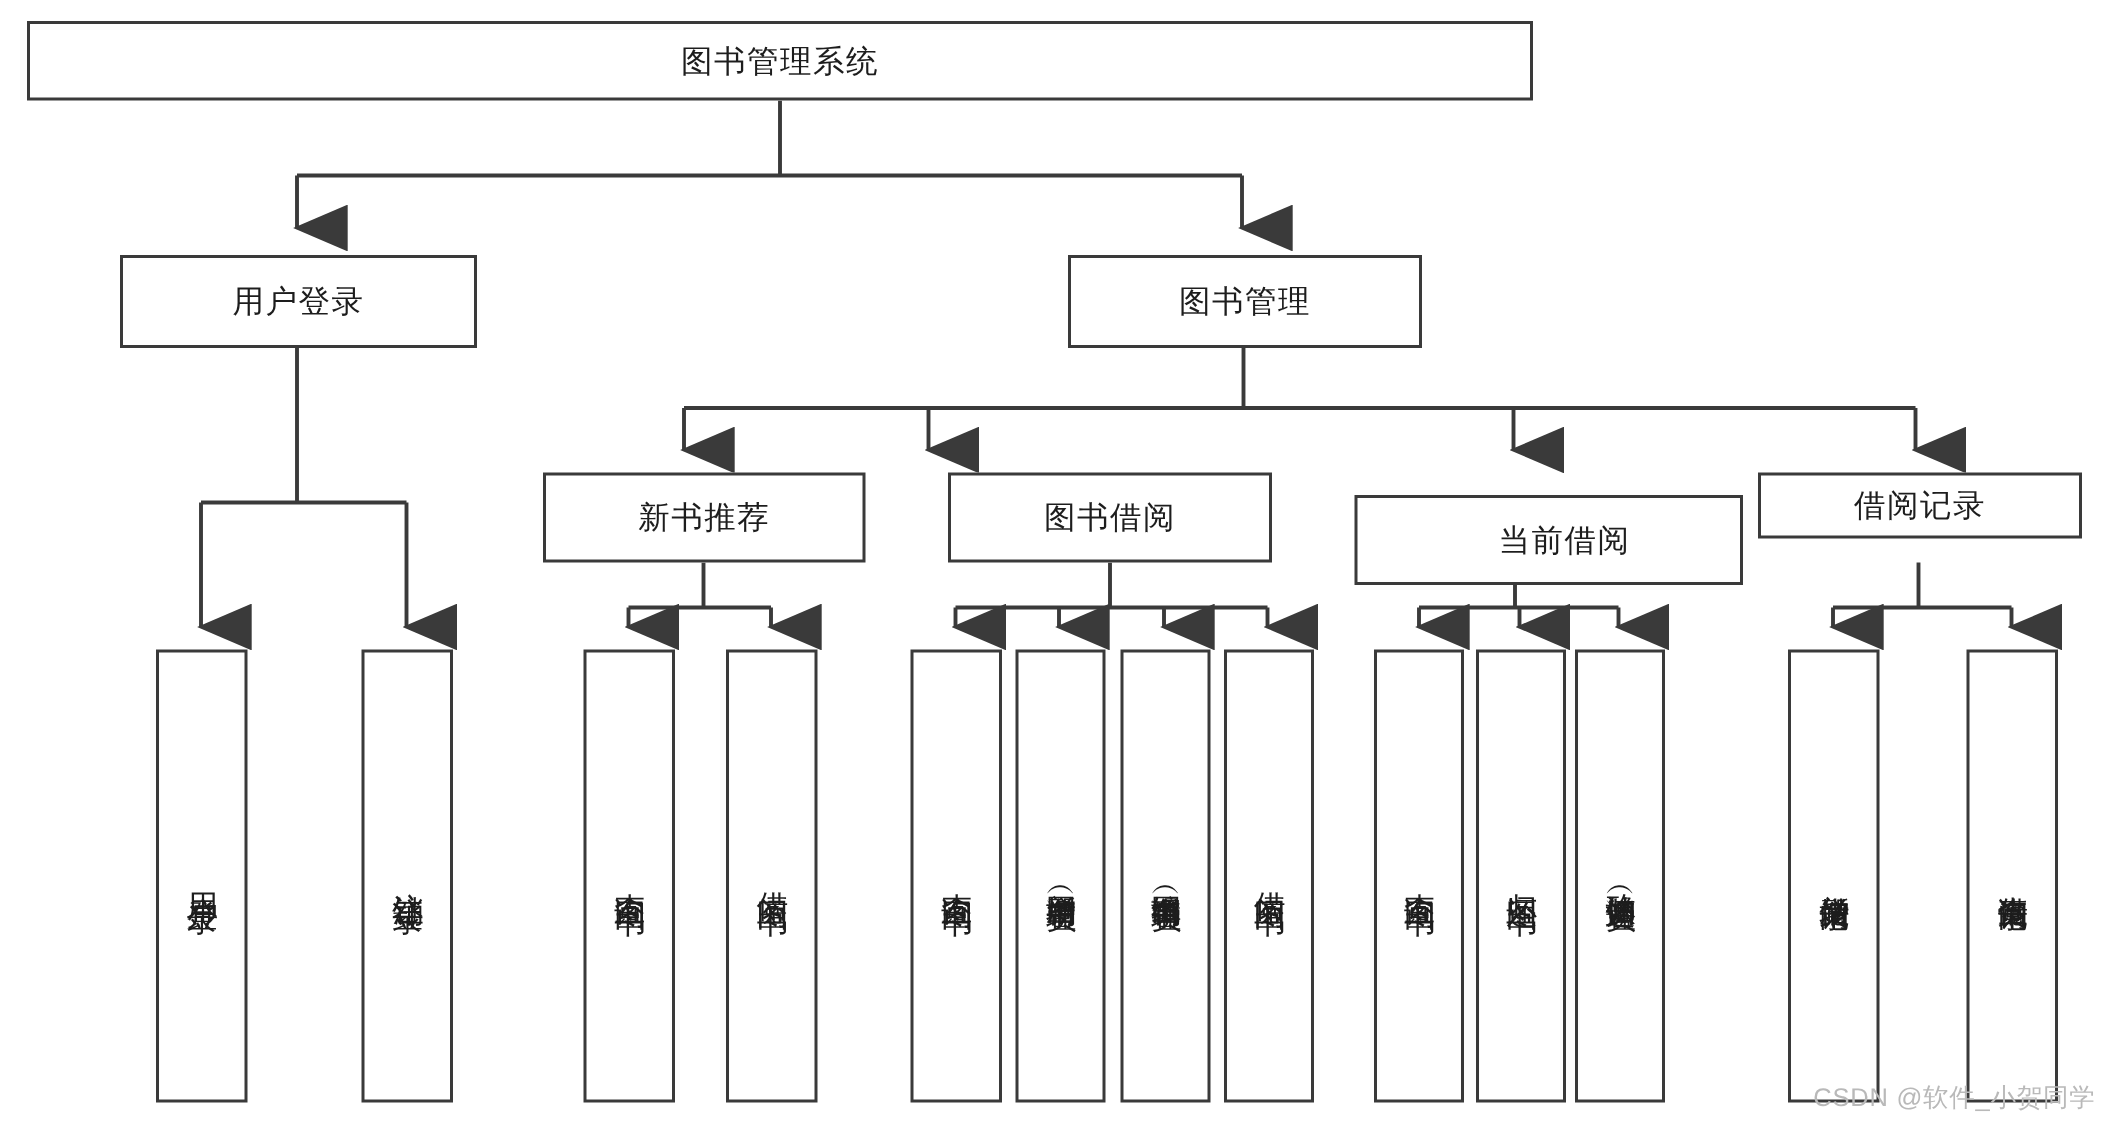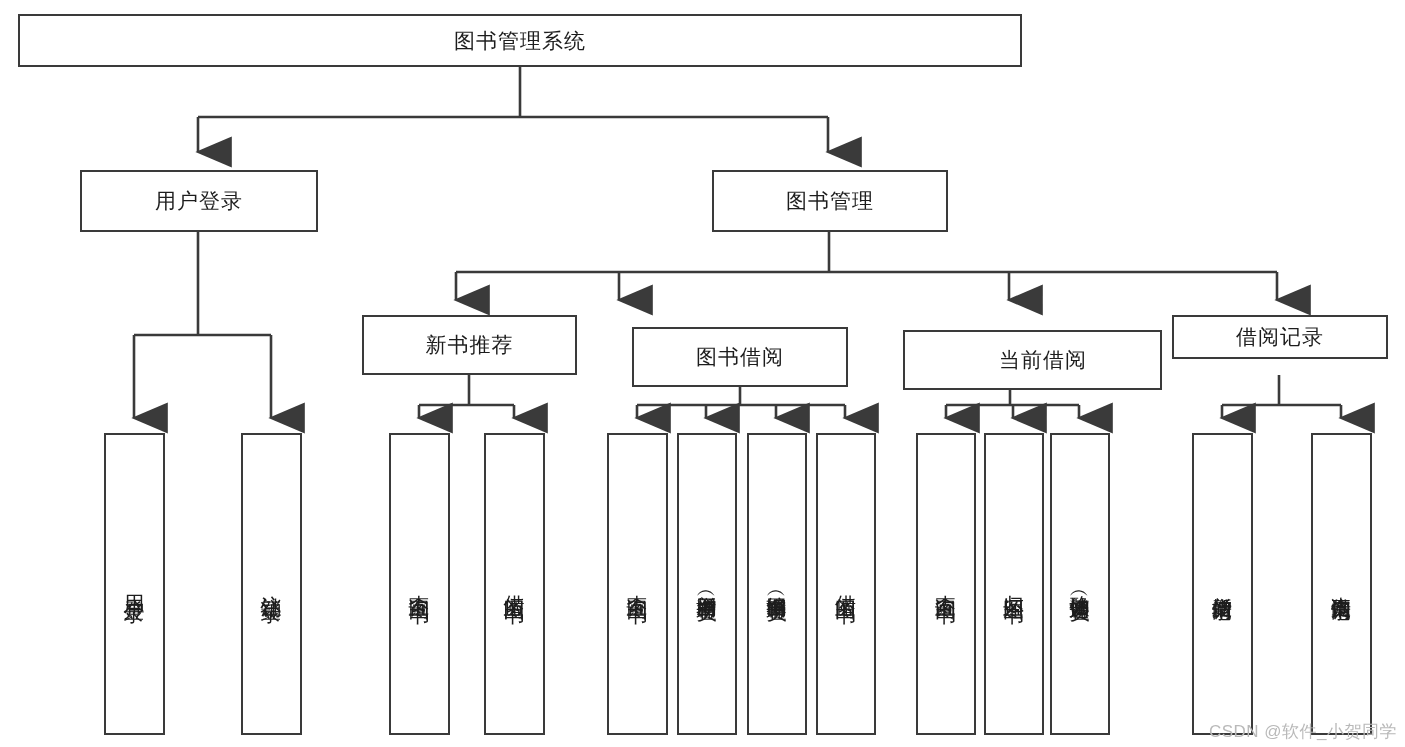--- a/index.html
+++ b/index.html
@@ -75,21 +75,21 @@
   <div class="node horiz" style="left:80px;top:170px;width:238px;height:62px;">
     <span>用户登录</span>
   </div>
   <div class="node horiz" style="left:362px;top:315px;width:215px;height:60px;">
     <span>新书推荐</span>
   </div>
 
   <div class="node horiz" style="left:712px;top:170px;width:236px;height:62px;">
     <span>图书管理</span>
   </div>
-  <div class="node horiz" style="left:632px;top:315px;width:216px;height:60px;margin-top:12px;">
+  <div class="node horiz" style="left:632px;top:315px;width:216px;height:60px;">
     <span>图书借阅</span>
   </div>
   <div class="node horiz" style="left:903px;top:330px;width:259px;height:60px;padding-left:21px;">
     <span>当前借阅</span>
   </div>
   <div class="node horiz" style="left:1172px;top:315px;width:216px;height:44px;">
     <span>借阅记录</span>
   </div>
 
   <div class="node vert" style="left:104px;top:433px;width:61px;height:302px;">

